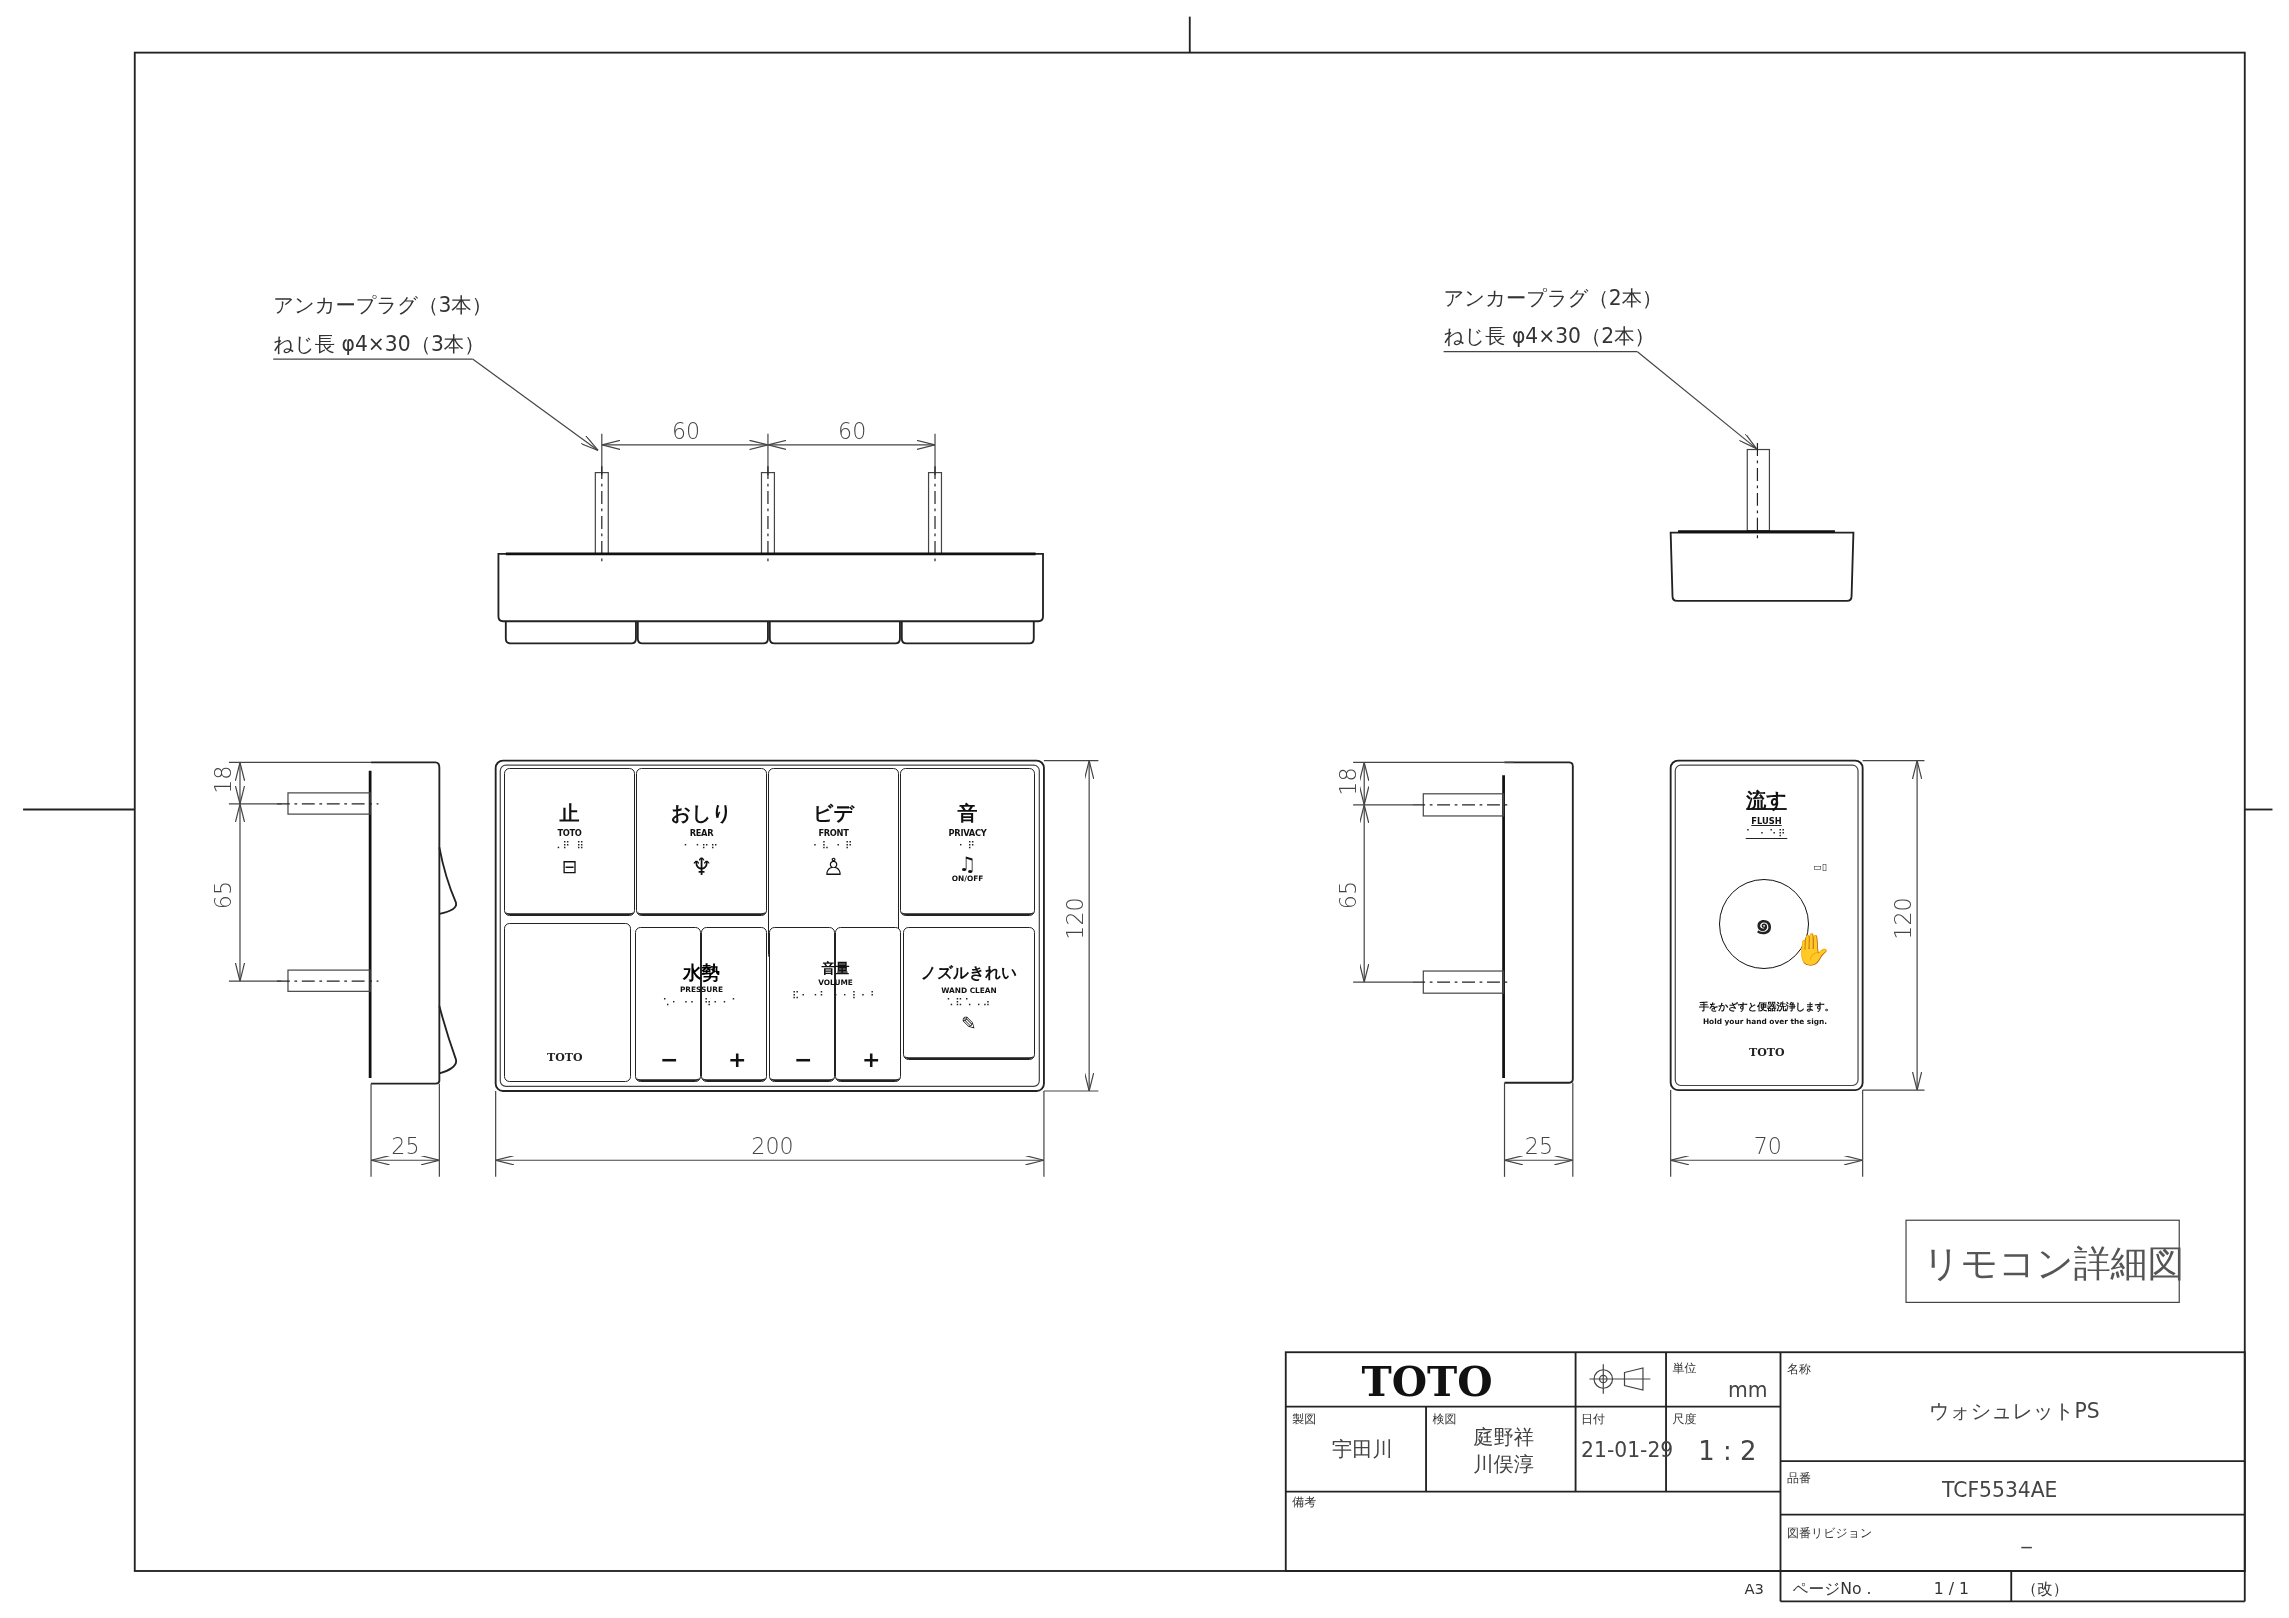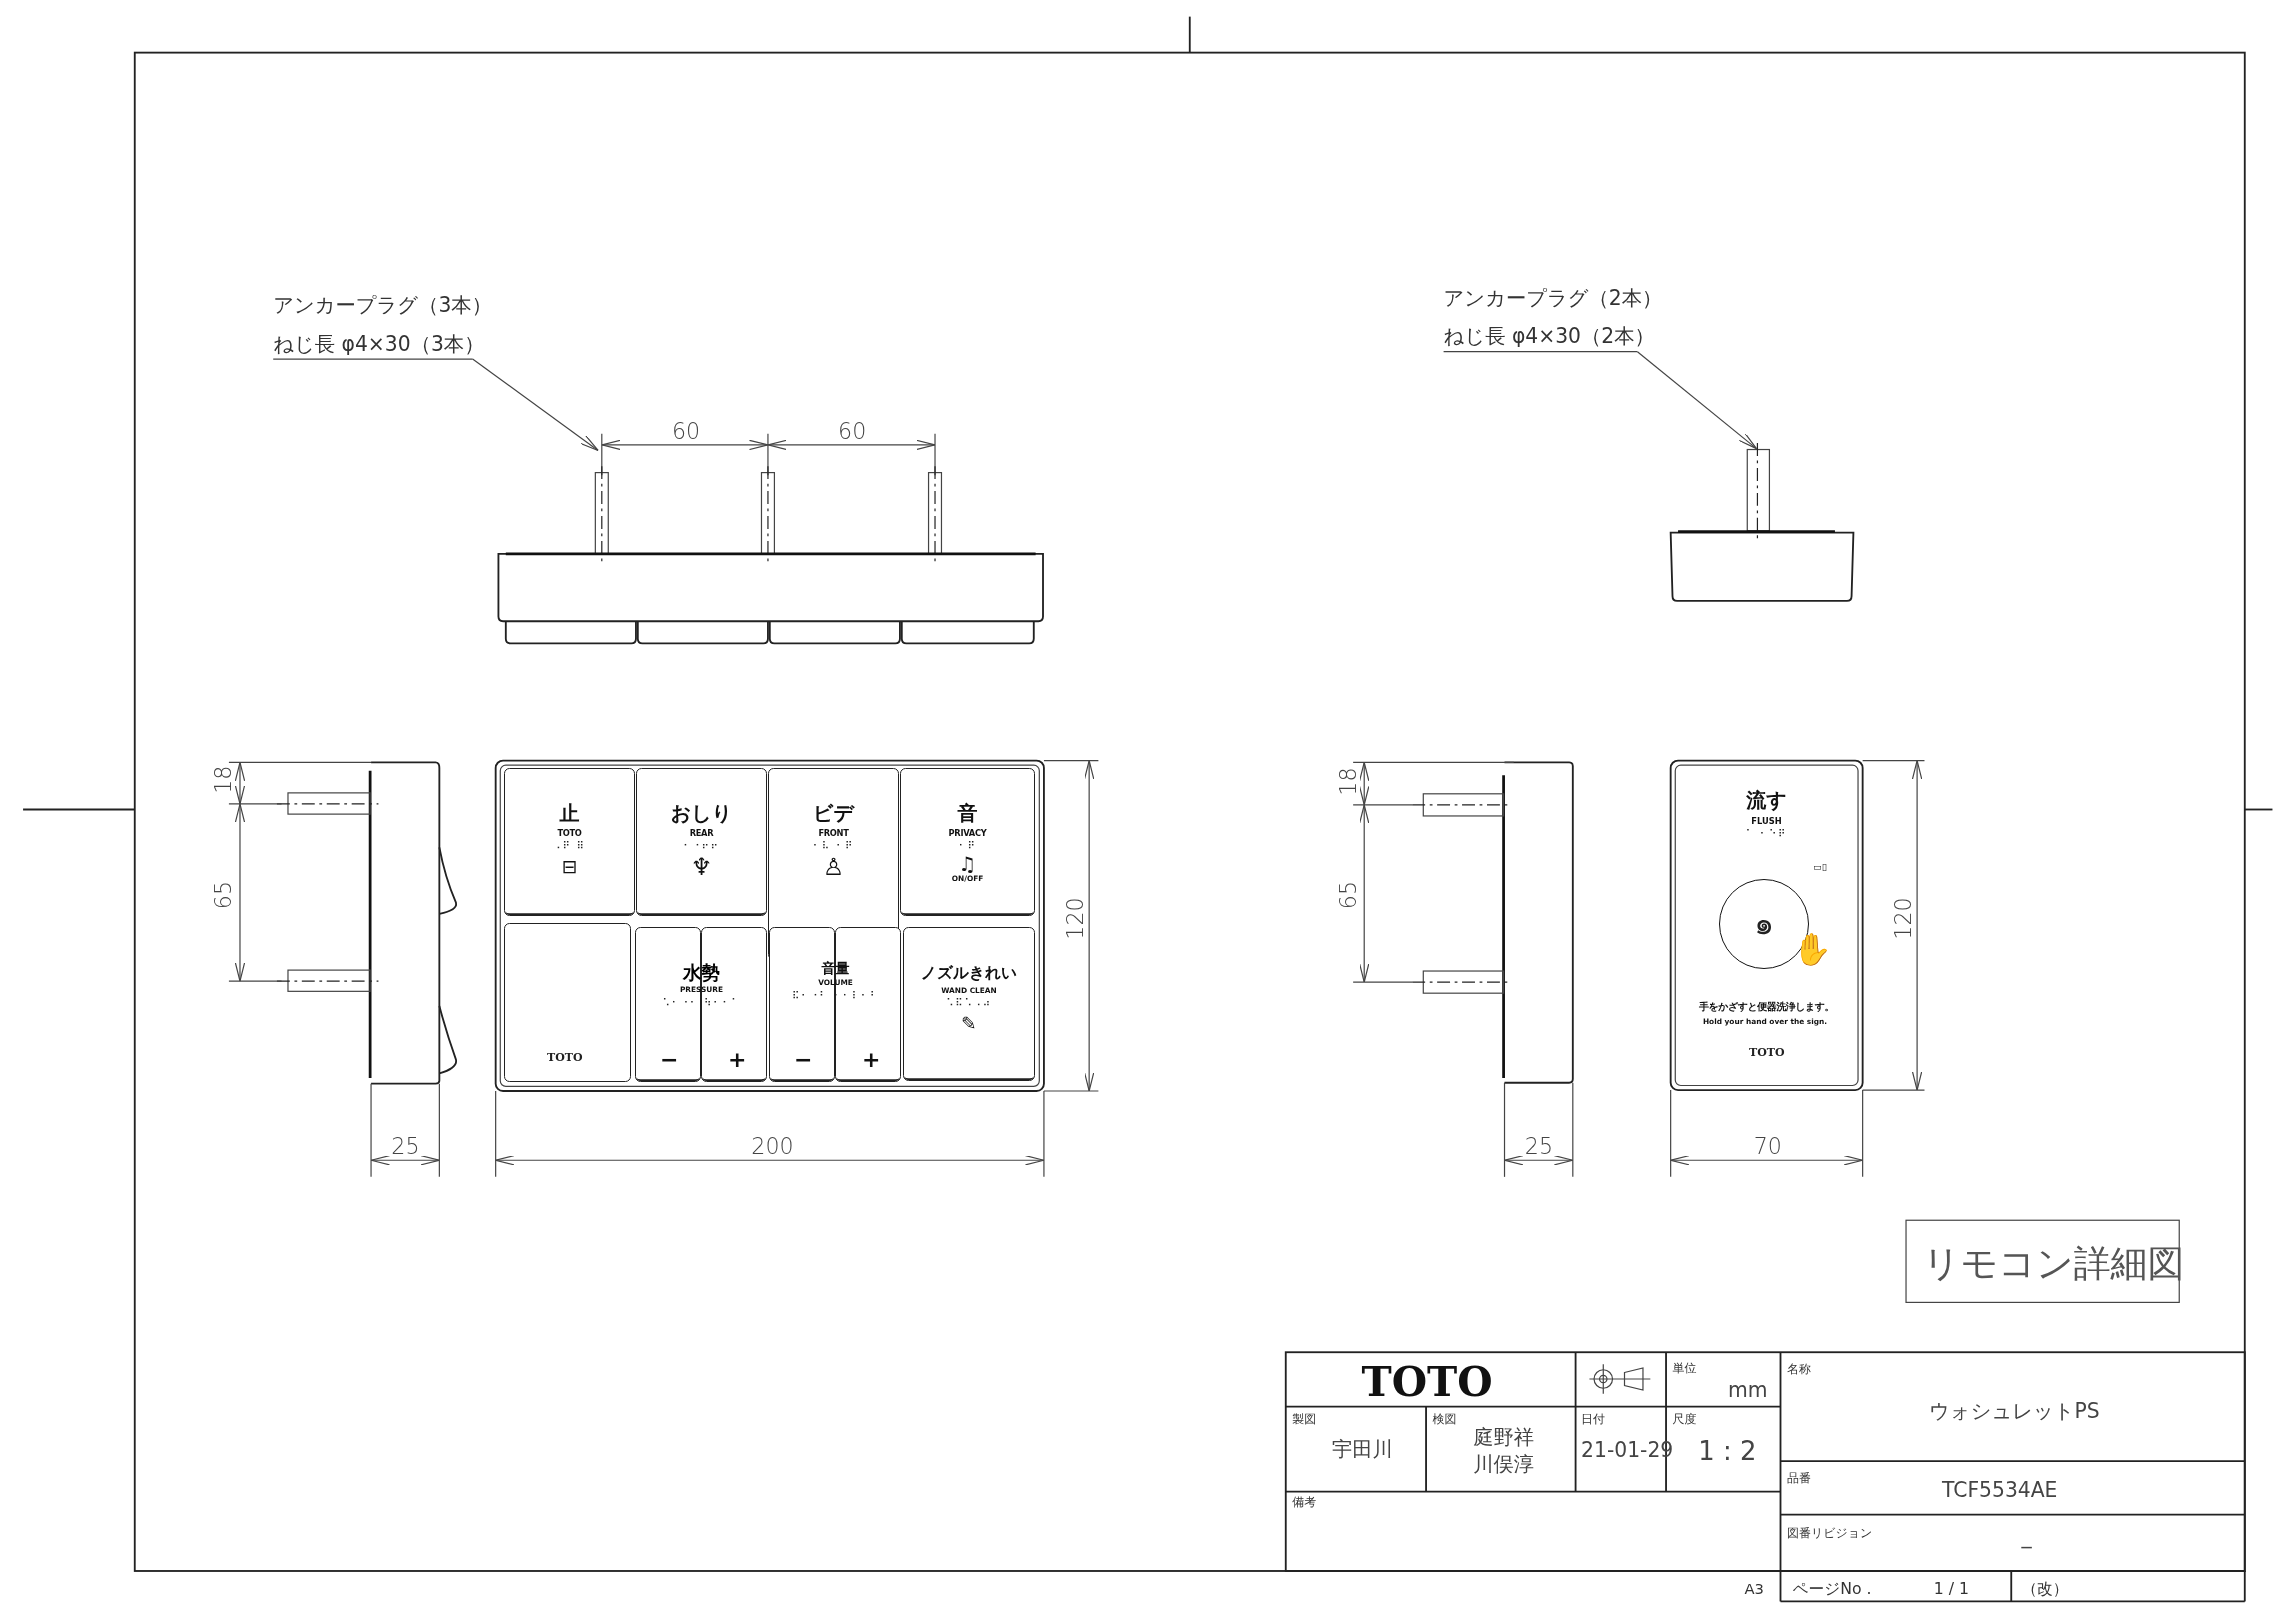--- a/index.html
+++ b/index.html
@@ -265,29 +265,29 @@
   </div>
   <div class="panel-btn" style="left:835px;top:927px;width:66px;height:155px;">
     <span class="pm" style="left:26px">+</span>
   </div>
   <div style="position:absolute;left:769px;top:960px;width:133px;text-align:center;pointer-events:none;">
     <span style="display:block;font-weight:bold;font-size:14px;color:#111">音量</span>
     <span style="display:block;font-weight:bold;font-size:7.4px;color:#111">VOLUME</span>
     <span class="braille">⠯⠂⠐⠃ ⠂⠂⠇⠂⠃</span>
   </div>
 
-  <div class="panel-btn" style="left:903px;top:927px;width:132px;height:154px;">
+  <div class="panel-btn" style="left:903px;top:927px;width:132px;height:133px;">
     <span style="display:block;margin-top:35px;font-weight:bold;font-size:15.7px;color:#111">ノズルきれい</span>
     <span style="display:block;font-weight:bold;font-size:7.4px;color:#111;margin-top:1.8px">WAND CLEAN</span>
     <span class="braille">⠡⠯⠡⠠⠴</span>
     <span class="glyph" style="font-size:18.5px">✎</span>
   </div>
 </div>
 
-<div style="position:absolute;left:1675px;top:765px;width:183px;height:320px;text-align:center;">
+<div style="position:absolute;left:1675px;top:765px;width:183px;height:320px;text-align:center;text-decoration:underline;">
   <span style="display:block;margin-top:22px;font-weight:bold;font-size:20px;color:#111">流す</span>
   <span style="display:block;font-weight:bold;font-size:8.3px;color:#111;margin-top:1.8px">FLUSH</span>
   <span class="braille">⠁ ⠂⠑⠟</span>
   <span style="position:absolute;left:138px;top:96px;font-size:9.2px;color:#222">▭▯</span>
   <div style="position:absolute;left:44px;top:114px;width:90px;height:90px;border:1.8px solid #111;border-radius:50%;box-sizing:border-box;">
     <span style="display:block;font-size:31px;line-height:87px;color:#222">๑</span>
   </div>
   <span style="position:absolute;left:118px;top:166px;font-size:31px;color:#222">✋</span>
   <span style="position:absolute;left:0;top:235px;width:183px;font-weight:bold;font-size:10px;color:#111;letter-spacing:-0.5px">手をかざすと便器洗浄します。</span>
   <span style="position:absolute;left:0;top:252px;width:180px;font-weight:bold;font-size:7.4px;color:#111">Hold your hand over the sign.</span>

